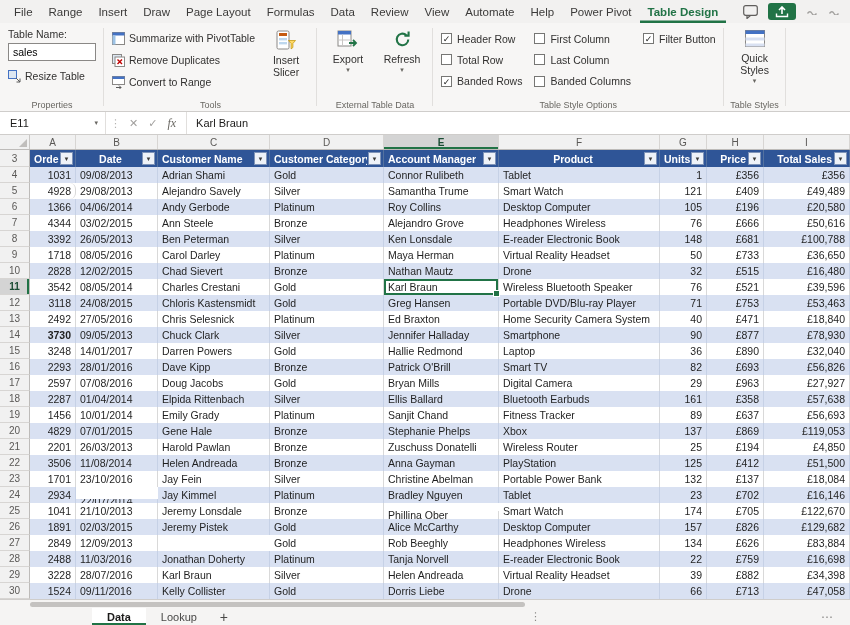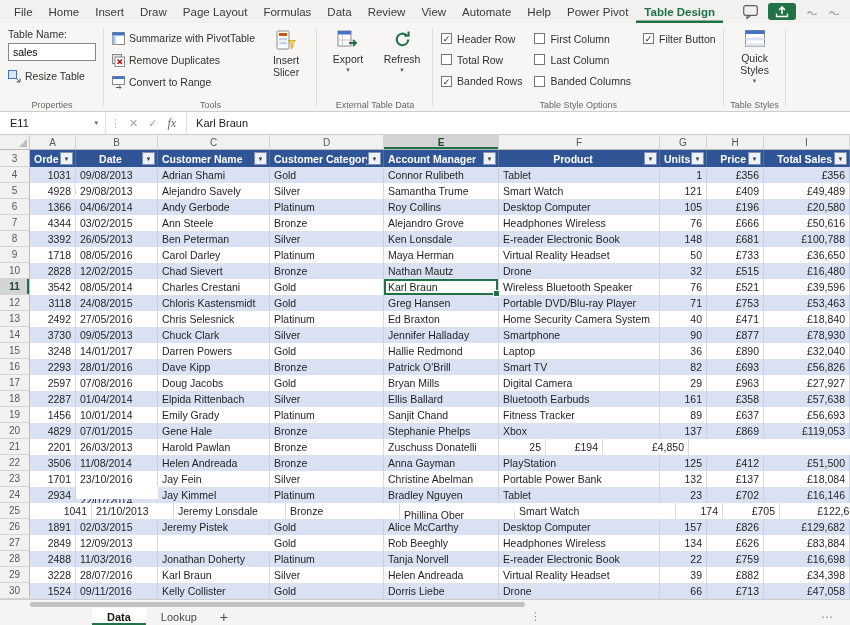--- a/index.html
+++ b/index.html
@@ -78,21 +78,21 @@
   .moredots{position:absolute;right:16px;top:0;bottom:0;display:flex;align-items:center;color:#8a8886;font-size:12px;letter-spacing:1px}
 </style>
 </head>
 <body>
 
 <div class="app">
 
   <div class="tabbar">
     <div class="tabstrip">
         <div class="rtab">File</div>
-        <div class="rtab">Home</div>
+        <div class="rtab">Range</div>
         <div class="rtab">Insert</div>
         <div class="rtab">Draw</div>
         <div class="rtab">Page Layout</div>
         <div class="rtab">Formulas</div>
         <div class="rtab">Data</div>
         <div class="rtab">Review</div>
         <div class="rtab">View</div>
         <div class="rtab">Automate</div>
         <div class="rtab">Help</div>
         <div class="rtab">Power Pivot</div>
@@ -454,21 +454,21 @@
           <div class="cell al-l" style="width: 112px;">Chris Selesnick</div>
           <div class="cell al-l" style="width: 114px;">Platinum</div>
           <div class="cell al-l" style="width: 115px;">Ed Braxton</div>
           <div class="cell al-l" style="width: 161px;">Home Security Camera System</div>
           <div class="cell al-r" style="width: 47px;">40</div>
           <div class="cell al-r" style="width: 57px;">£471</div>
           <div class="cell al-r" style="width: 86px;">£18,840</div>
         </div>
         <div class="grow">
           <div class="rownum">14</div>
-          <div class="cell al-r band" style="width: 46px;">3730</div>
+          <div class="cell al-r band" style="width: 46px; font-weight: bold;">3730</div>
           <div class="cell al-l band" style="width: 82px;">09/05/2013</div>
           <div class="cell al-l band" style="width: 112px;">Chuck Clark</div>
           <div class="cell al-l band" style="width: 114px;">Silver</div>
           <div class="cell al-l band" style="width: 115px;">Jennifer Halladay</div>
           <div class="cell al-l band" style="width: 161px;">Smartphone</div>
           <div class="cell al-r band" style="width: 47px;">90</div>
           <div class="cell al-r band" style="width: 57px;">£877</div>
           <div class="cell al-r band" style="width: 86px;">£78,930</div>
         </div>
         <div class="grow">
@@ -543,20 +543,21 @@
           <div class="cell al-r band" style="width: 57px;">£869</div>
           <div class="cell al-r band" style="width: 86px;">£119,053</div>
         </div>
         <div class="grow">
           <div class="rownum">21</div>
           <div class="cell al-r" style="width: 46px;">2201</div>
           <div class="cell al-l" style="width: 82px;">26/03/2013</div>
           <div class="cell al-l" style="width: 112px;">Harold Pawlan</div>
           <div class="cell al-l" style="width: 114px;">Bronze</div>
           <div class="cell al-l" style="width: 115px;">Zuschuss Donatelli</div>
+          <div class="cell al-l" style="width: 161px;">Wireless Router</div>
           <div class="cell al-r" style="width: 47px;">25</div>
           <div class="cell al-r" style="width: 57px;">£194</div>
           <div class="cell al-r" style="width: 86px;">£4,850</div>
         </div>
         <div class="grow">
           <div class="rownum">22</div>
           <div class="cell al-r band" style="width: 46px;">3506</div>
           <div class="cell al-l band" style="width: 82px;">11/08/2014</div>
           <div class="cell al-l band" style="width: 112px;">Helen Andreada</div>
           <div class="cell al-l band" style="width: 114px;">Bronze</div>
@@ -585,21 +586,21 @@
           <div class="cell al-l band" style="width: 112px;">Jay Kimmel</div>
           <div class="cell al-l band" style="width: 114px;">Platinum</div>
           <div class="cell al-l band" style="width: 115px;">Bradley Nguyen</div>
           <div class="cell al-l band" style="width: 161px;">Tablet</div>
           <div class="cell al-r band" style="width: 47px;">23</div>
           <div class="cell al-r band" style="width: 57px;">£702</div>
           <div class="cell al-r band" style="width: 86px;">£16,146</div>
         </div>
         <div class="grow">
           <div class="rownum">25</div>
-          <div class="cell al-r" style="width: 46px; margin-left: 16px;">1041</div>
+          <div class="cell al-r" style="width: 46px;">1041</div>
           <div class="cell al-l" style="width: 82px;">21/10/2013</div>
           <div class="cell al-l" style="width: 112px;">Jeremy Lonsdale</div>
           <div class="cell al-l" style="width: 114px;">Bronze</div>
           <div class="cell al-l" style="width: 115px; margin-top: 8px;">Phillina Ober</div>
           <div class="cell al-l" style="width: 161px;">Smart Watch</div>
           <div class="cell al-r" style="width: 47px;">174</div>
           <div class="cell al-r" style="width: 57px;">£705</div>
           <div class="cell al-r" style="width: 86px;">£122,670</div>
         </div>
         <div class="grow">

